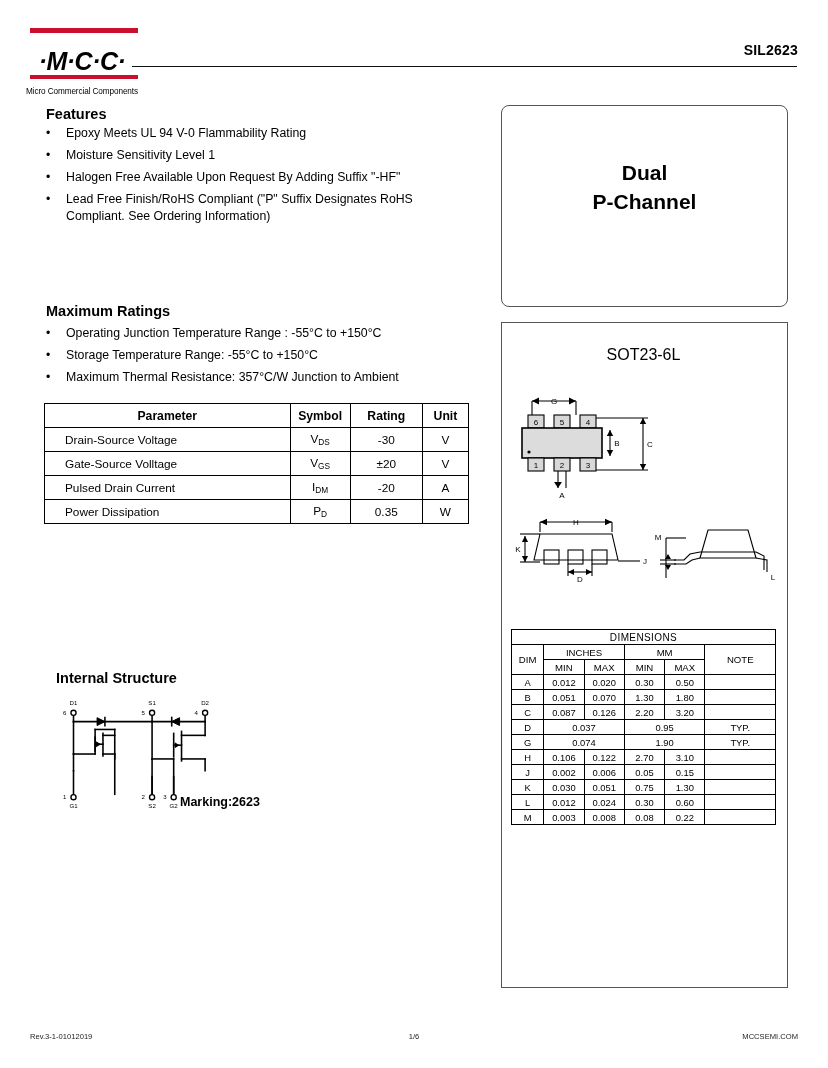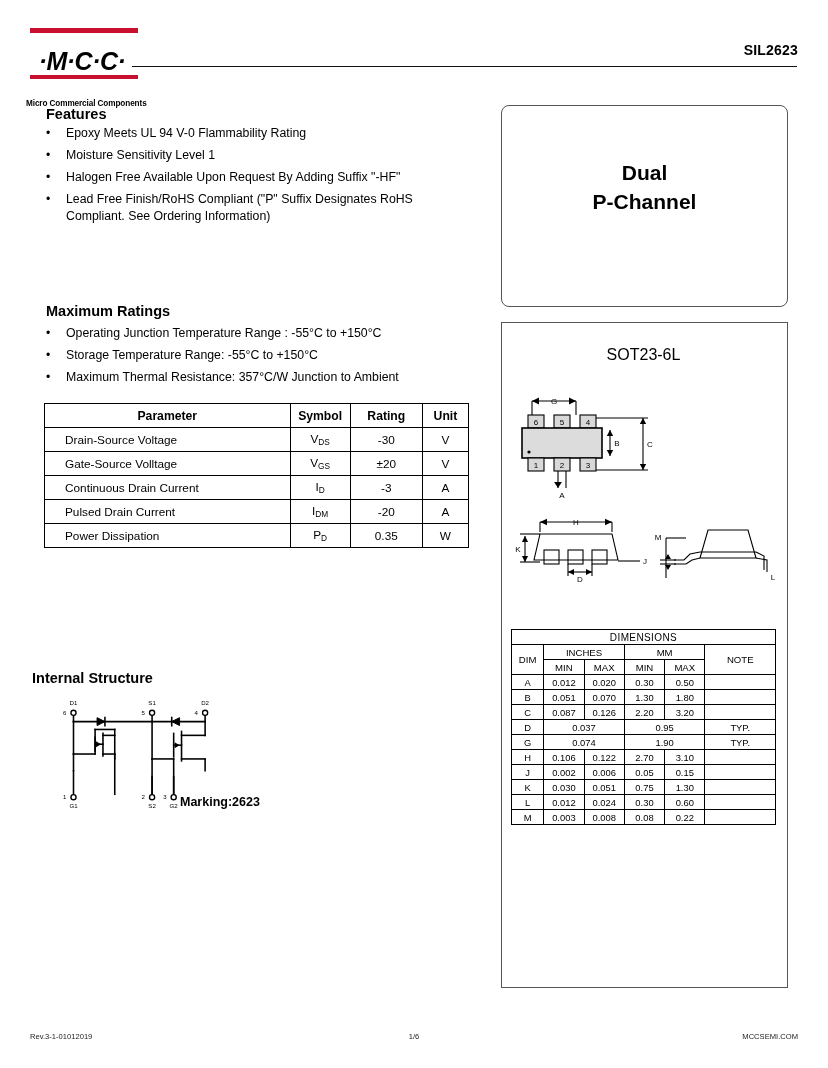--- a/index.html
+++ b/index.html
@@ -17,22 +17,22 @@
   .logo-bar-top{height:5px;background:#c8102e;width:108px;margin-left:4px;}
   .logo-mcc{
     font-family:"Liberation Sans", sans-serif;
     font-weight:bold;font-style:italic;
     font-size:25px;letter-spacing:-0.5px;
     line-height:26px;text-align:center;
     margin-top:15px;
   }
   .logo-bar-bot{height:4px;background:#c8102e;width:108px;margin-left:4px;margin-top:1px;}
   .logo-sub{
-    font-size:8.2px;font-weight:bold;letter-spacing:-0.1px;
-    margin-top:20px;text-align:center;white-space:nowrap;
+    font-size:8.2px;font-weight:normal;letter-spacing:-0.1px;
+    margin-top:8px;text-align:center;white-space:nowrap;
   }
   .header-rule{
     position:absolute;left:132px;top:66px;width:665px;height:0;
     border-top:1.4px solid #111;
   }
   .part-number{
     position:absolute;right:30px;top:42px;
     font-size:14px;font-weight:bold;letter-spacing:0.2px;
   }
 
@@ -62,21 +62,21 @@
   .ratings-table th{font-weight:bold;text-align:center;font-size:12.2px;}
   .ratings-table td.param{text-align:left;padding-left:20px;}
   .ratings-table td.ctr{text-align:center;}
   .sub{font-size:8.3px;vertical-align:-2px;}
   .col-param{width:245px;}
   .col-sym{width:60px;}
   .col-rat{width:72px;}
   .col-unit{width:46px;}
 
   
-  #internal-title{position:absolute;left:32px;top:670px;}
+  #internal-title{position:absolute;left:56px;top:670px;}
   .schematic{position:absolute;left:56px;top:700px;width:200px;height:110px;}
   .marking{
     position:absolute;left:180px;top:795px;
     font-size:12.5px;font-weight:bold;
   }
 
   
   .box{position:absolute;border:1.3px solid #555;background:#fff;}
   #title-box{left:501px;top:105px;width:285px;height:200px;border-radius:8px;}
   .title-box-text{
@@ -186,26 +186,20 @@
         <td class="param">Drain-Source Voltage</td>
         <td class="ctr"><span>V</span><span class="sub">DS</span></td>
         <td class="ctr">-30</td>
         <td class="ctr">V</td>
       </tr>
       <tr>
         <td class="param">Gate-Source Volltage</td>
         <td class="ctr"><span>V</span><span class="sub">GS</span></td>
         <td class="ctr">±20</td>
         <td class="ctr">V</td>
-      </tr>
-      <tr>
-        <td class="param">Continuous Drain Current</td>
-        <td class="ctr"><span>I</span><span class="sub">D</span></td>
-        <td class="ctr">-3</td>
-        <td class="ctr">A</td>
       </tr>
       <tr>
         <td class="param">Pulsed Drain Current</td>
         <td class="ctr"><span>I</span><span class="sub">DM</span></td>
         <td class="ctr">-20</td>
         <td class="ctr">A</td>
       </tr>
       <tr>
         <td class="param">Power Dissipation</td>
         <td class="ctr"><span>P</span><span class="sub">D</span></td>

